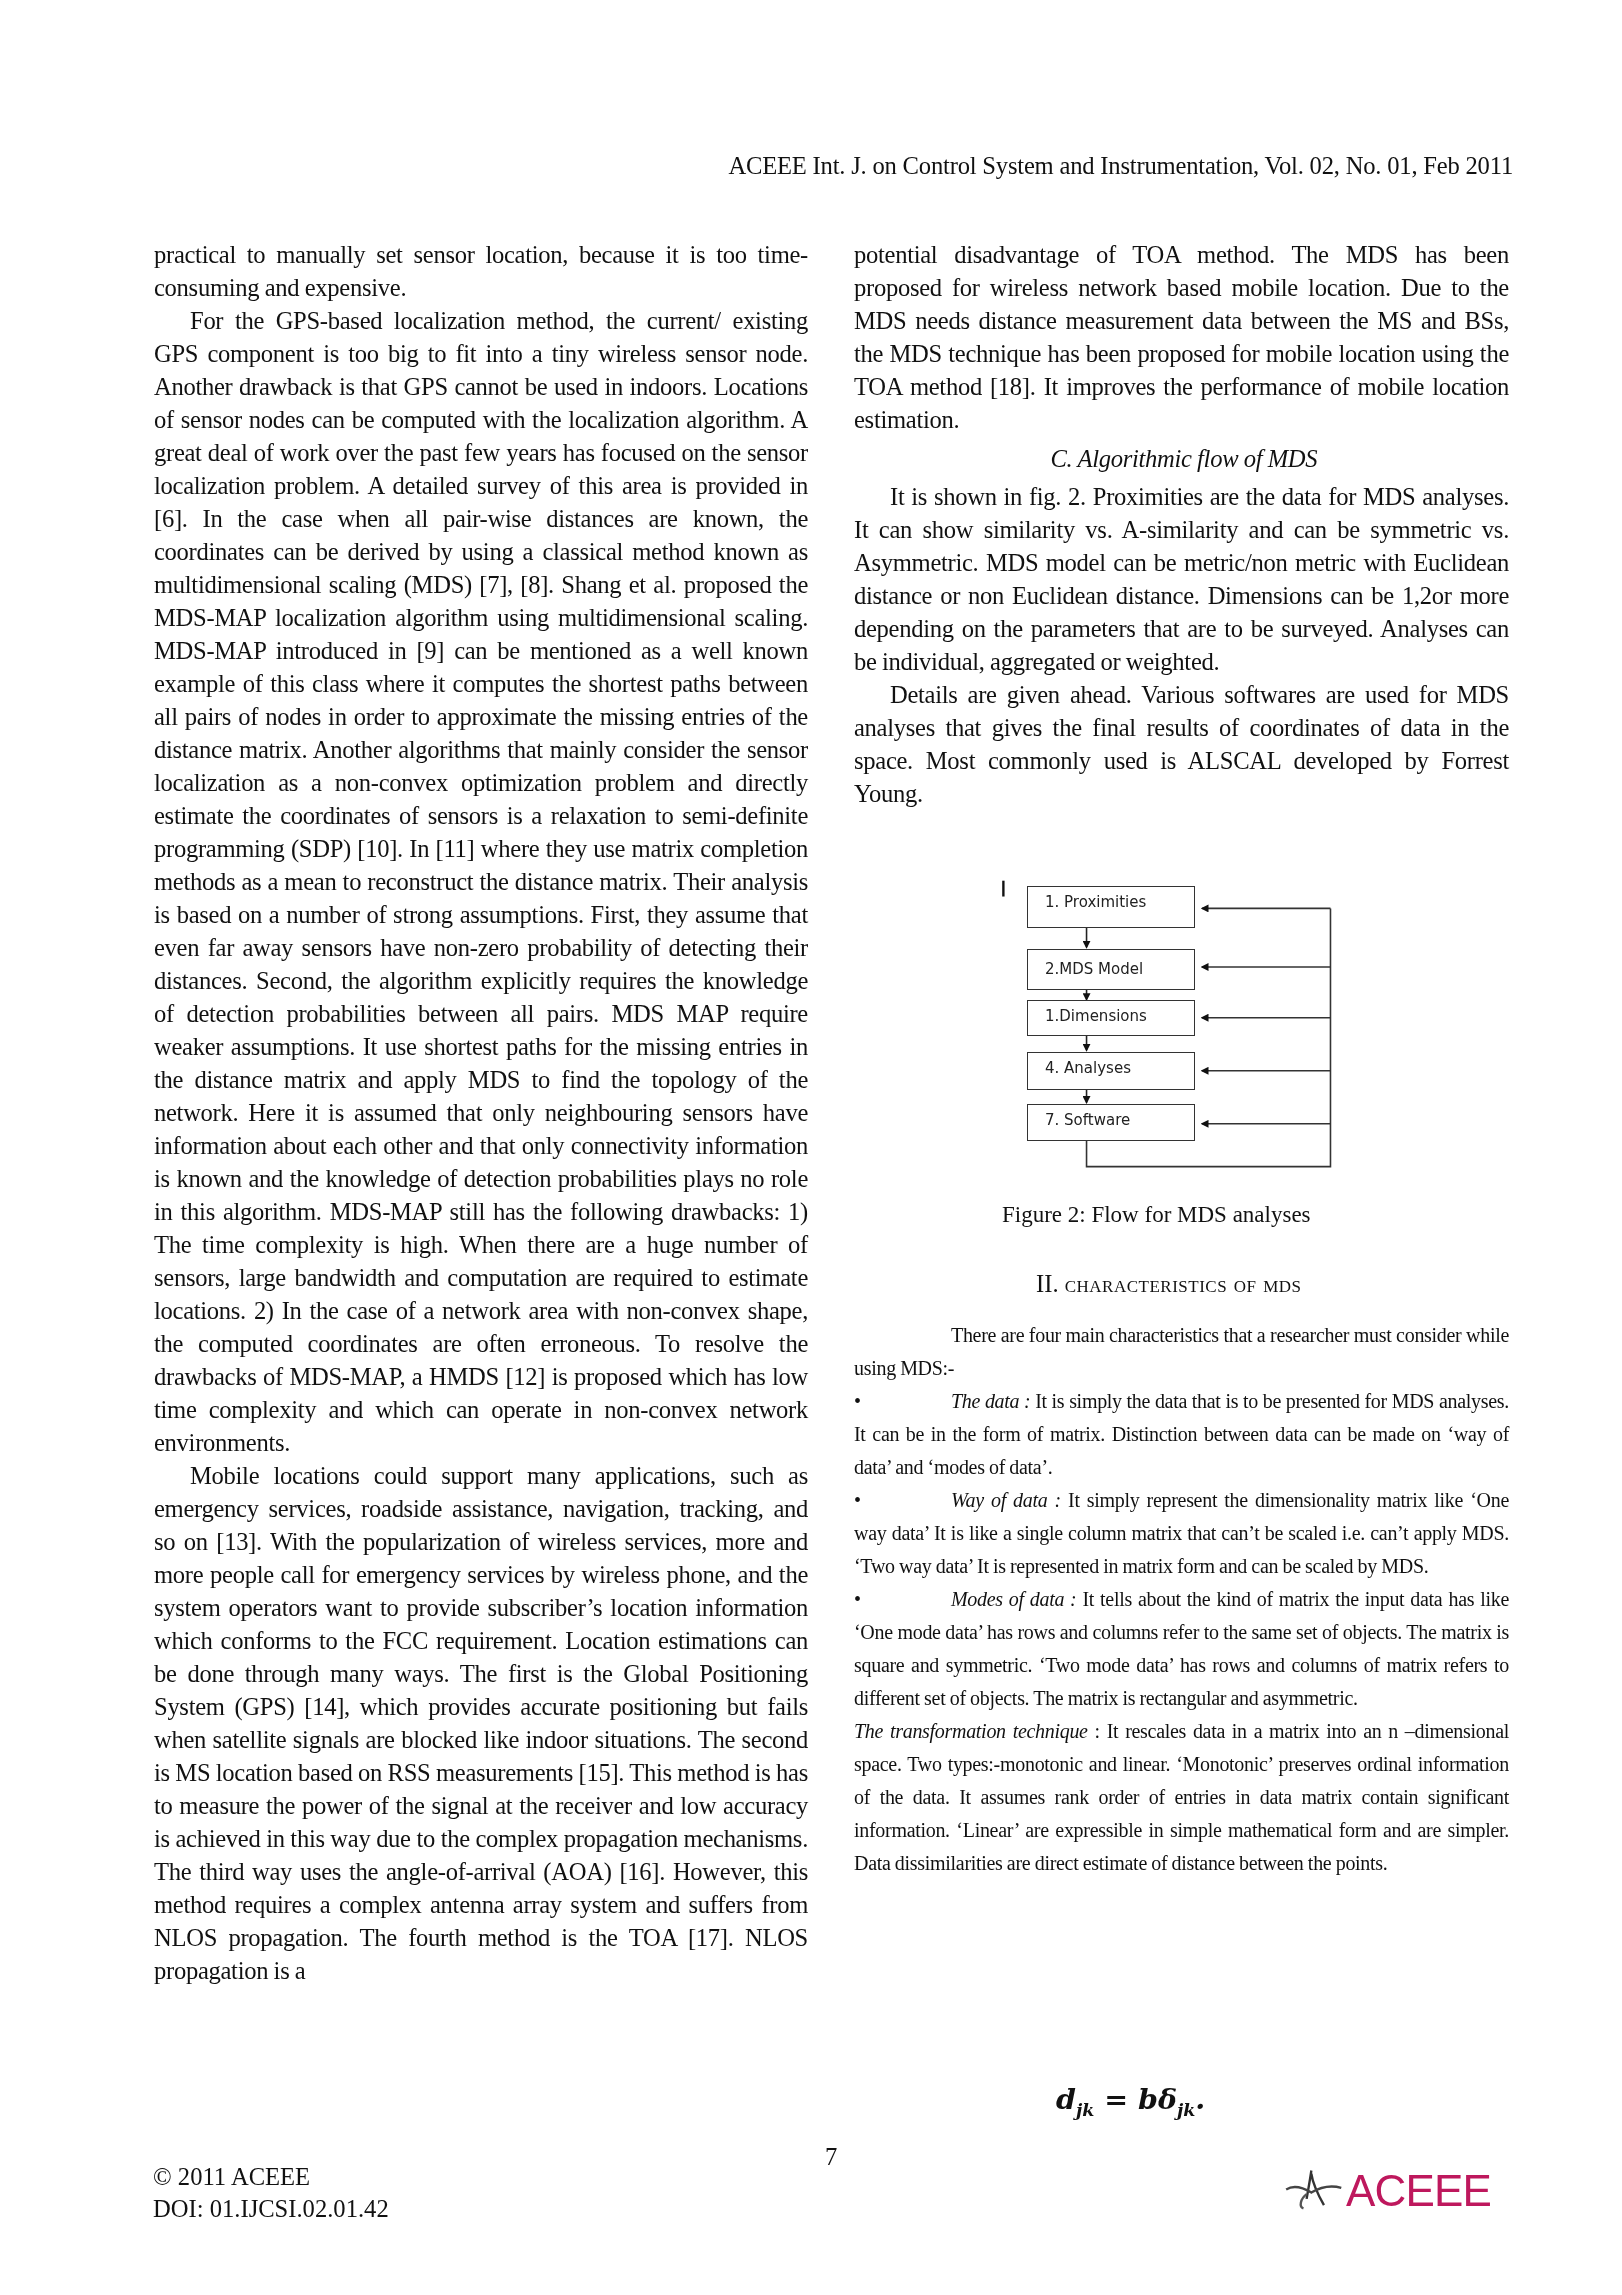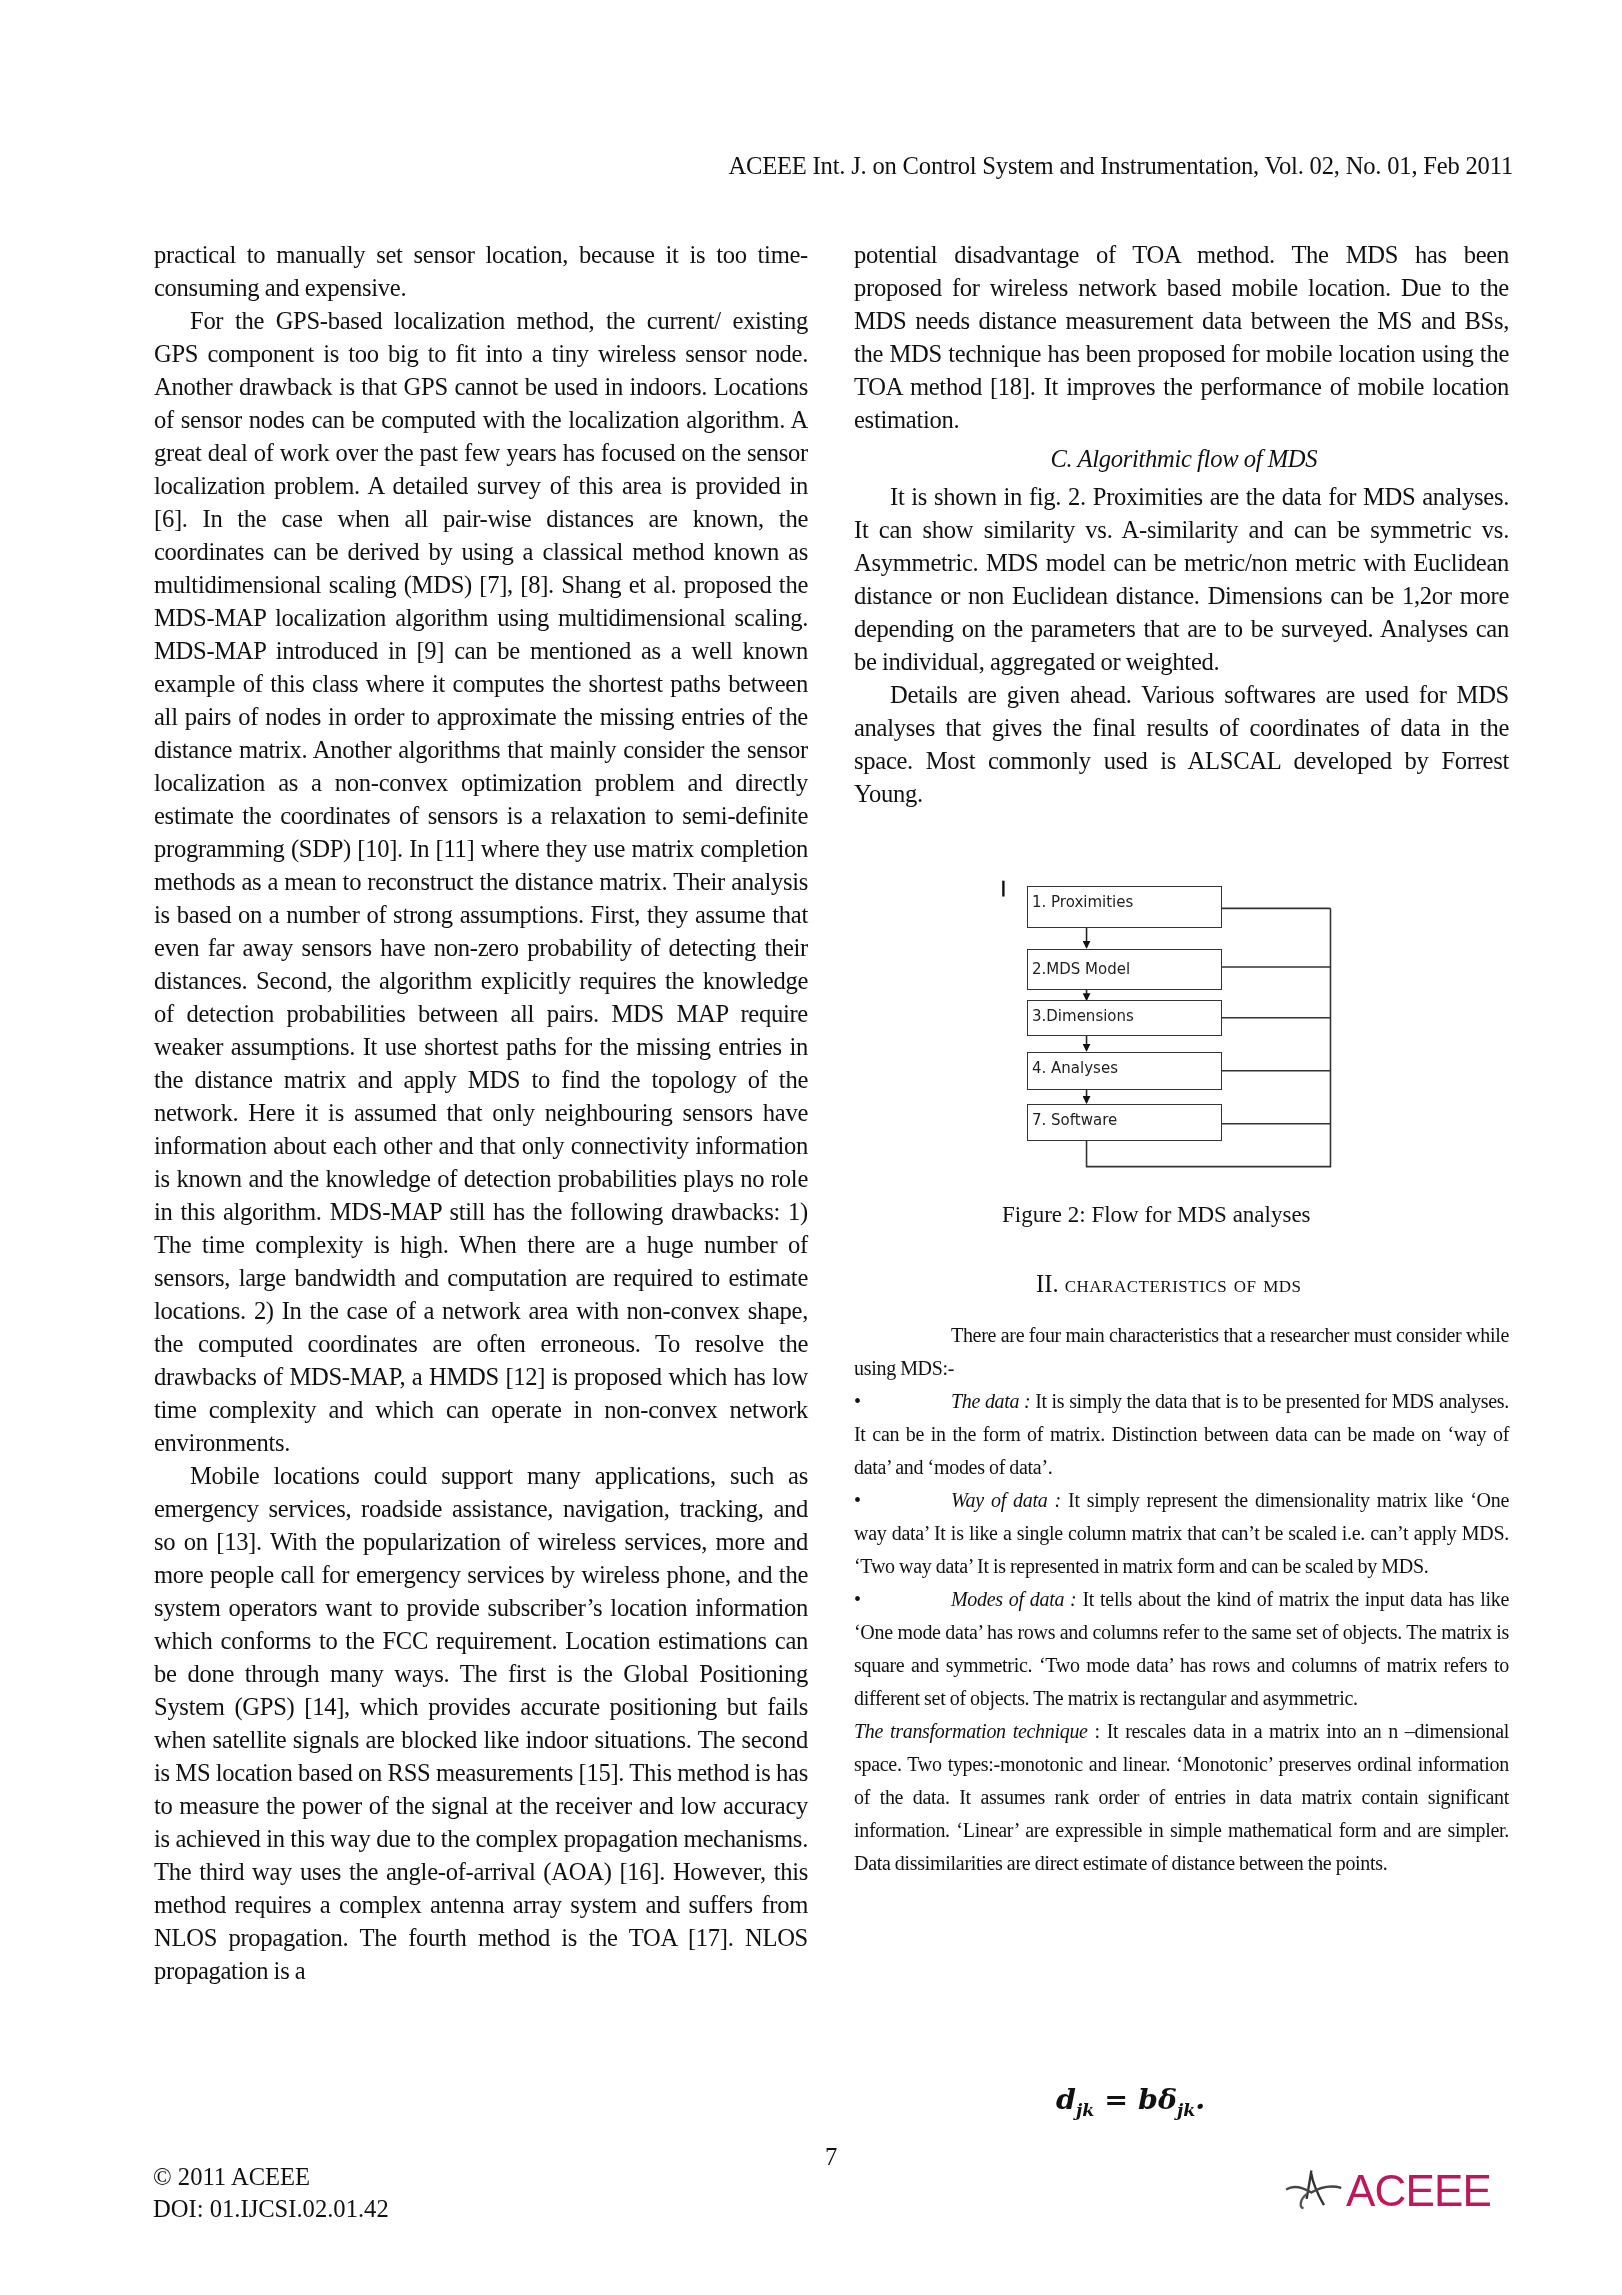--- a/index.html
+++ b/index.html
@@ -10,21 +10,21 @@
             white-space: nowrap; text-align: right; letter-spacing: -0.2px; }
   .col { position: absolute; top: 238px; font-size: 24.6px; line-height: 33px;
          text-align: justify; letter-spacing: -0.3px; word-spacing: -0.4px; }
   .col.left { left: 154px; width: 654px; }
   .col.right { left: 854px; width: 655px; }
   .col p { margin: 0; }
   .indent { text-indent: 36px; }
   .sec-heading { font-style: italic; margin: 6.3px 0 4.8px 4.8px !important; text-align: center; }
   .fig-box { position: absolute; left: 1027px; border: 1.6px solid #333; background: #fff;
              font-family: "DejaVu Sans", sans-serif; font-size: 15px; color: #222;
-             box-sizing: border-box; padding-left: 4px; width: 195px; }
+             box-sizing: border-box; padding-left: 17px; width: 168px; }
   .fig-caption { position: absolute; left: 1002px; top: 1202px; width: 364px;
                  font-size: 23px; white-space: nowrap; }
   .fig-svg { position: absolute; left: 982px; top: 863px; }
   .sec2 { position: absolute; left: 1036px; top: 1270px; font-size: 24.6px; white-space: nowrap; }
   .sec2 .sc { font-variant: small-caps; font-size: 24.6px; letter-spacing: 0.5px; }
   .right2 { position: absolute; left: 854px; top: 1319px; width: 655px; font-size: 20px;
             line-height: 33px; text-align: justify; letter-spacing: -0.3px; word-spacing: -0.4px; }
   .right2 p { margin: 0; }
   .bullet { display: inline-block; width: 97px; }
   .it { font-style: italic; }
@@ -75,21 +75,21 @@
   <line x1="440" y1="262" x2="278" y2="262" stroke="#333" stroke-width="2" marker-end="url(#arr)"></line>
   <line x1="440" y1="329" x2="278" y2="329" stroke="#333" stroke-width="2" marker-end="url(#arr)"></line>
 </svg>
 <div class="fig-box" style="top:886px;height:42px;padding-top:6.3px;">
   <span>1. Proximities</span>
 </div>
 <div class="fig-box" style="top:949px;height:41px;padding-top:9.5px;">
   <span>2.MDS Model</span>
 </div>
 <div class="fig-box" style="top:1000px;height:36px;padding-top:6.3px;">
-  <span>3.Dimensions</span>
+  <span>1.Dimensions</span>
 </div>
 <div class="fig-box" style="top:1052px;height:38px;padding-top:6.3px;">
   <span>4.  Analyses</span>
 </div>
 <div class="fig-box" style="top:1104px;height:37px;padding-top:6.3px;">
   <span>7. Software</span>
 </div>
 <div class="fig-caption">Figure 2: Flow for MDS analyses</div>
 
 <div class="sec2">

